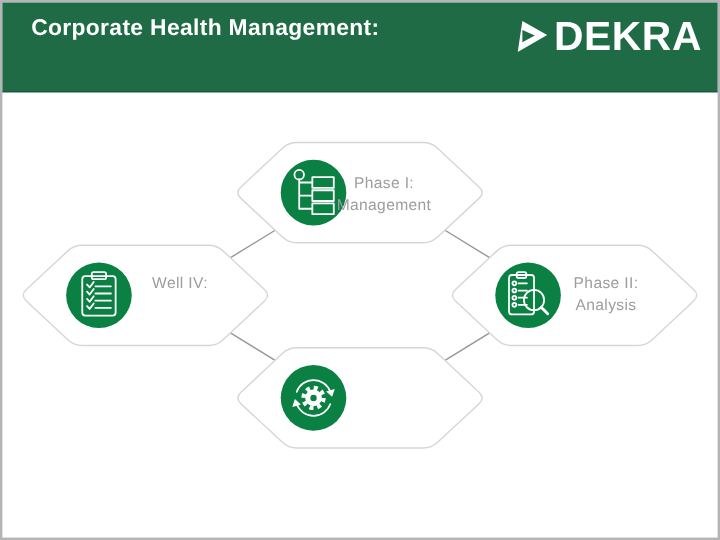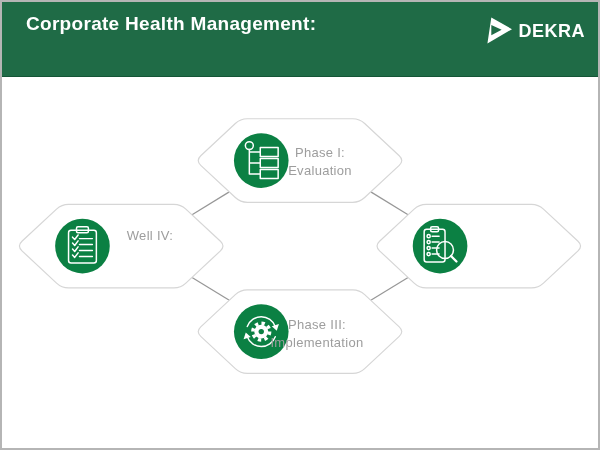--- a/index.html
+++ b/index.html
@@ -5,21 +5,21 @@
   html,body{margin:0;padding:0;background:#fff;font-family:"Liberation Sans",sans-serif;}
   .page{position:relative;width:600px;height:450px;box-sizing:border-box;
         border:2px solid var(--page-border,#b5b5b5);background:#fff;overflow:hidden;padding-left:20px;}
   
   .hdr{position:absolute;top:-2px;left:-2px;width:600px;height:77px;
        background:var(--header-green,#1f6b46);box-sizing:border-box;
        border:1px solid rgba(0,45,25,.35);}
   .hdr-title{position:absolute;left:25px;top:12px;color:#fff;font-size:19px;
        font-weight:600;line-height:22px;letter-spacing:.3px;}
   .logo{position:absolute;right:14px;top:15px;display:flex;align-items:center;gap:6px;color:#fff;}
-  .logo-text{font-size:18px;font-weight:700;letter-spacing:.5px;line-height:26px;}
+  .logo-text{font-size:34px;font-weight:700;letter-spacing:.5px;line-height:26px;}
   
   .diagram{position:absolute;left:0;top:73px;width:489px;height:373px;}
   .diagram svg{display:block;}
   .hex{fill:#fff;stroke:var(--hex-border,#d6d6d6);stroke-width:1.2;stroke-linejoin:round;}
   .connector{stroke:var(--connector-gray,#999);stroke-width:1.2;}
   .badge{fill:var(--circle-green,#0b8043);}
   .icon{stroke:#fff;fill:none;stroke-width:1.5;stroke-linecap:round;stroke-linejoin:round;}
   .icon .fillw{fill:#fff;stroke:none;}
   .icon .hole{fill:var(--circle-green,#0b8043);stroke:none;}
   .node-label{position:absolute;width:124px;text-align:center;
@@ -113,25 +113,23 @@
           <path d="M-10,3  l2.2,2.4 l3.4,-4.6"></path>
             <path d="M-3,4.5 L10,4.5"></path>
           <path d="M-10,9  l2.2,2.4 l3.4,-4.6"></path>
             <path d="M-3,10.5 L10,10.5"></path>
         </g>
       </g>
     </svg>
 
     <div class="node-label" style="left:256px;top:69px;">
       <div>Phase I:</div>
-      <div>Evaluation</div>
+      <div>Management</div>
     </div>
     <div class="node-label" style="left:441px;top:152px;">
-    </div>
-    <div class="node-label" style="left:253px;top:241px;">
-      <div>Phase III:</div>
-      <div>Implementation</div>
+      <div>Phase II:</div>
+      <div>Analysis</div>
     </div>
     <div class="node-label" style="left:86px;top:152px;">
       <div>Well IV:</div>
     </div>
   </div>
 </div>
 
 </body></html>

